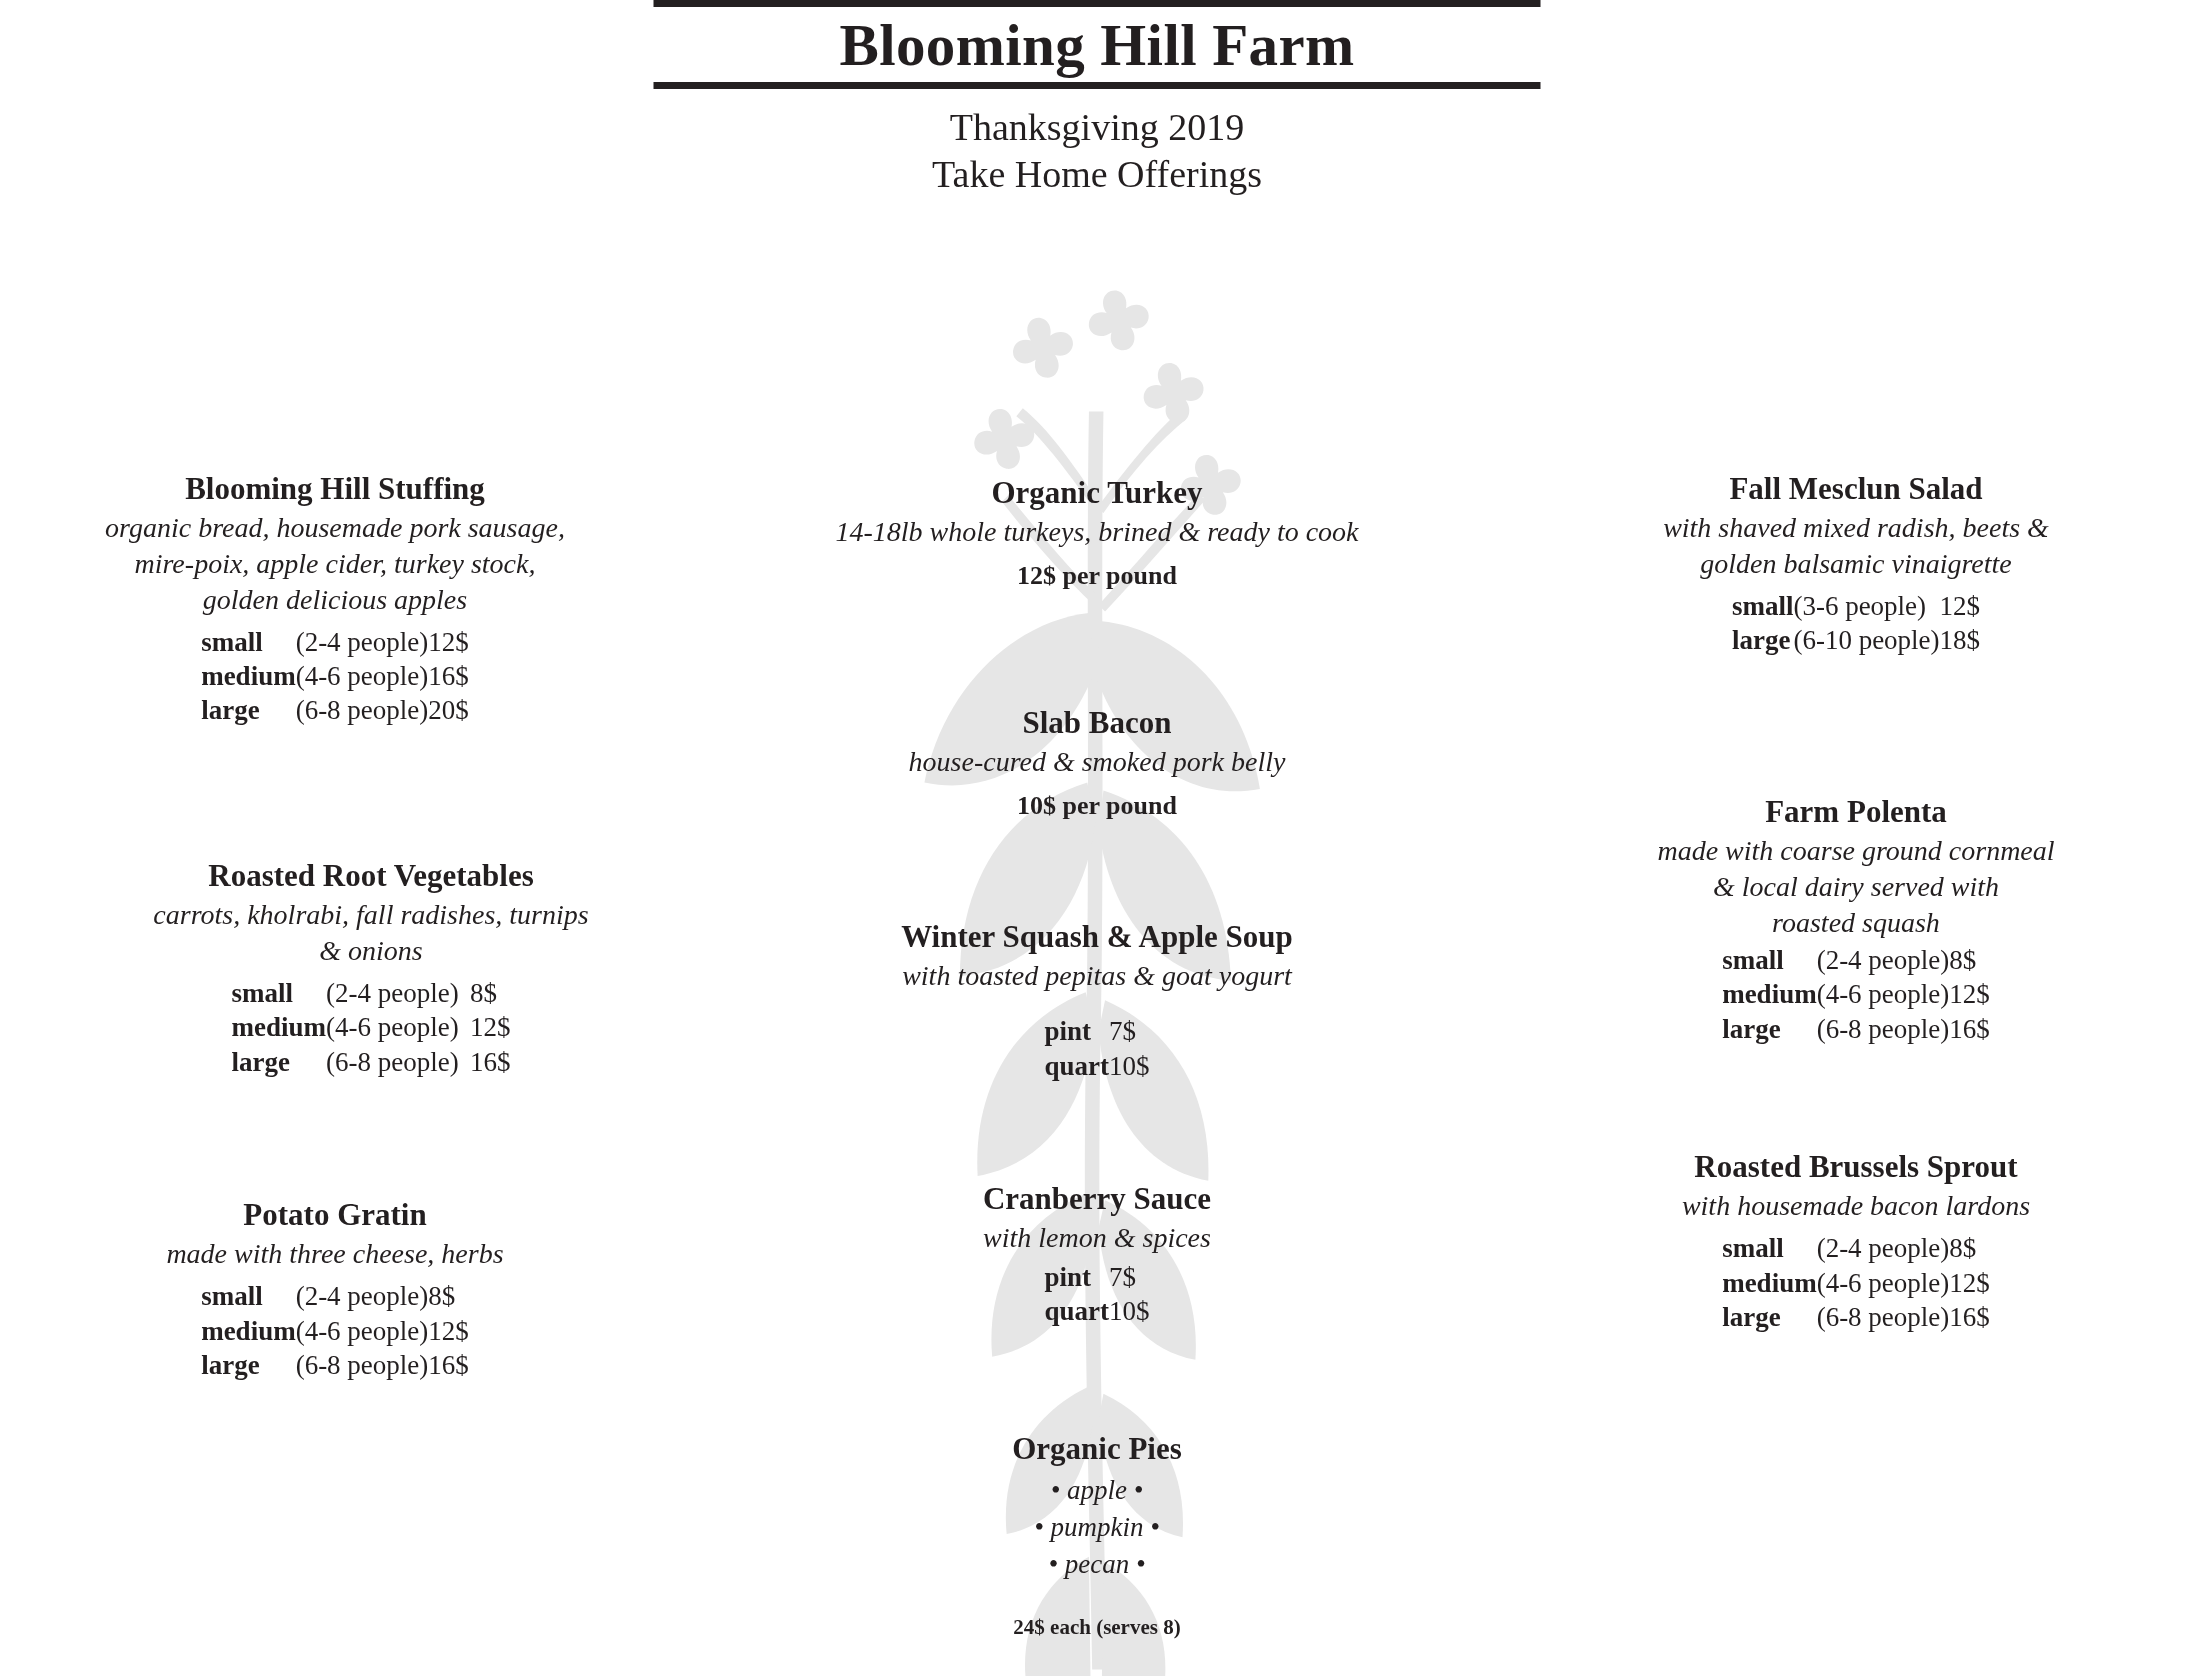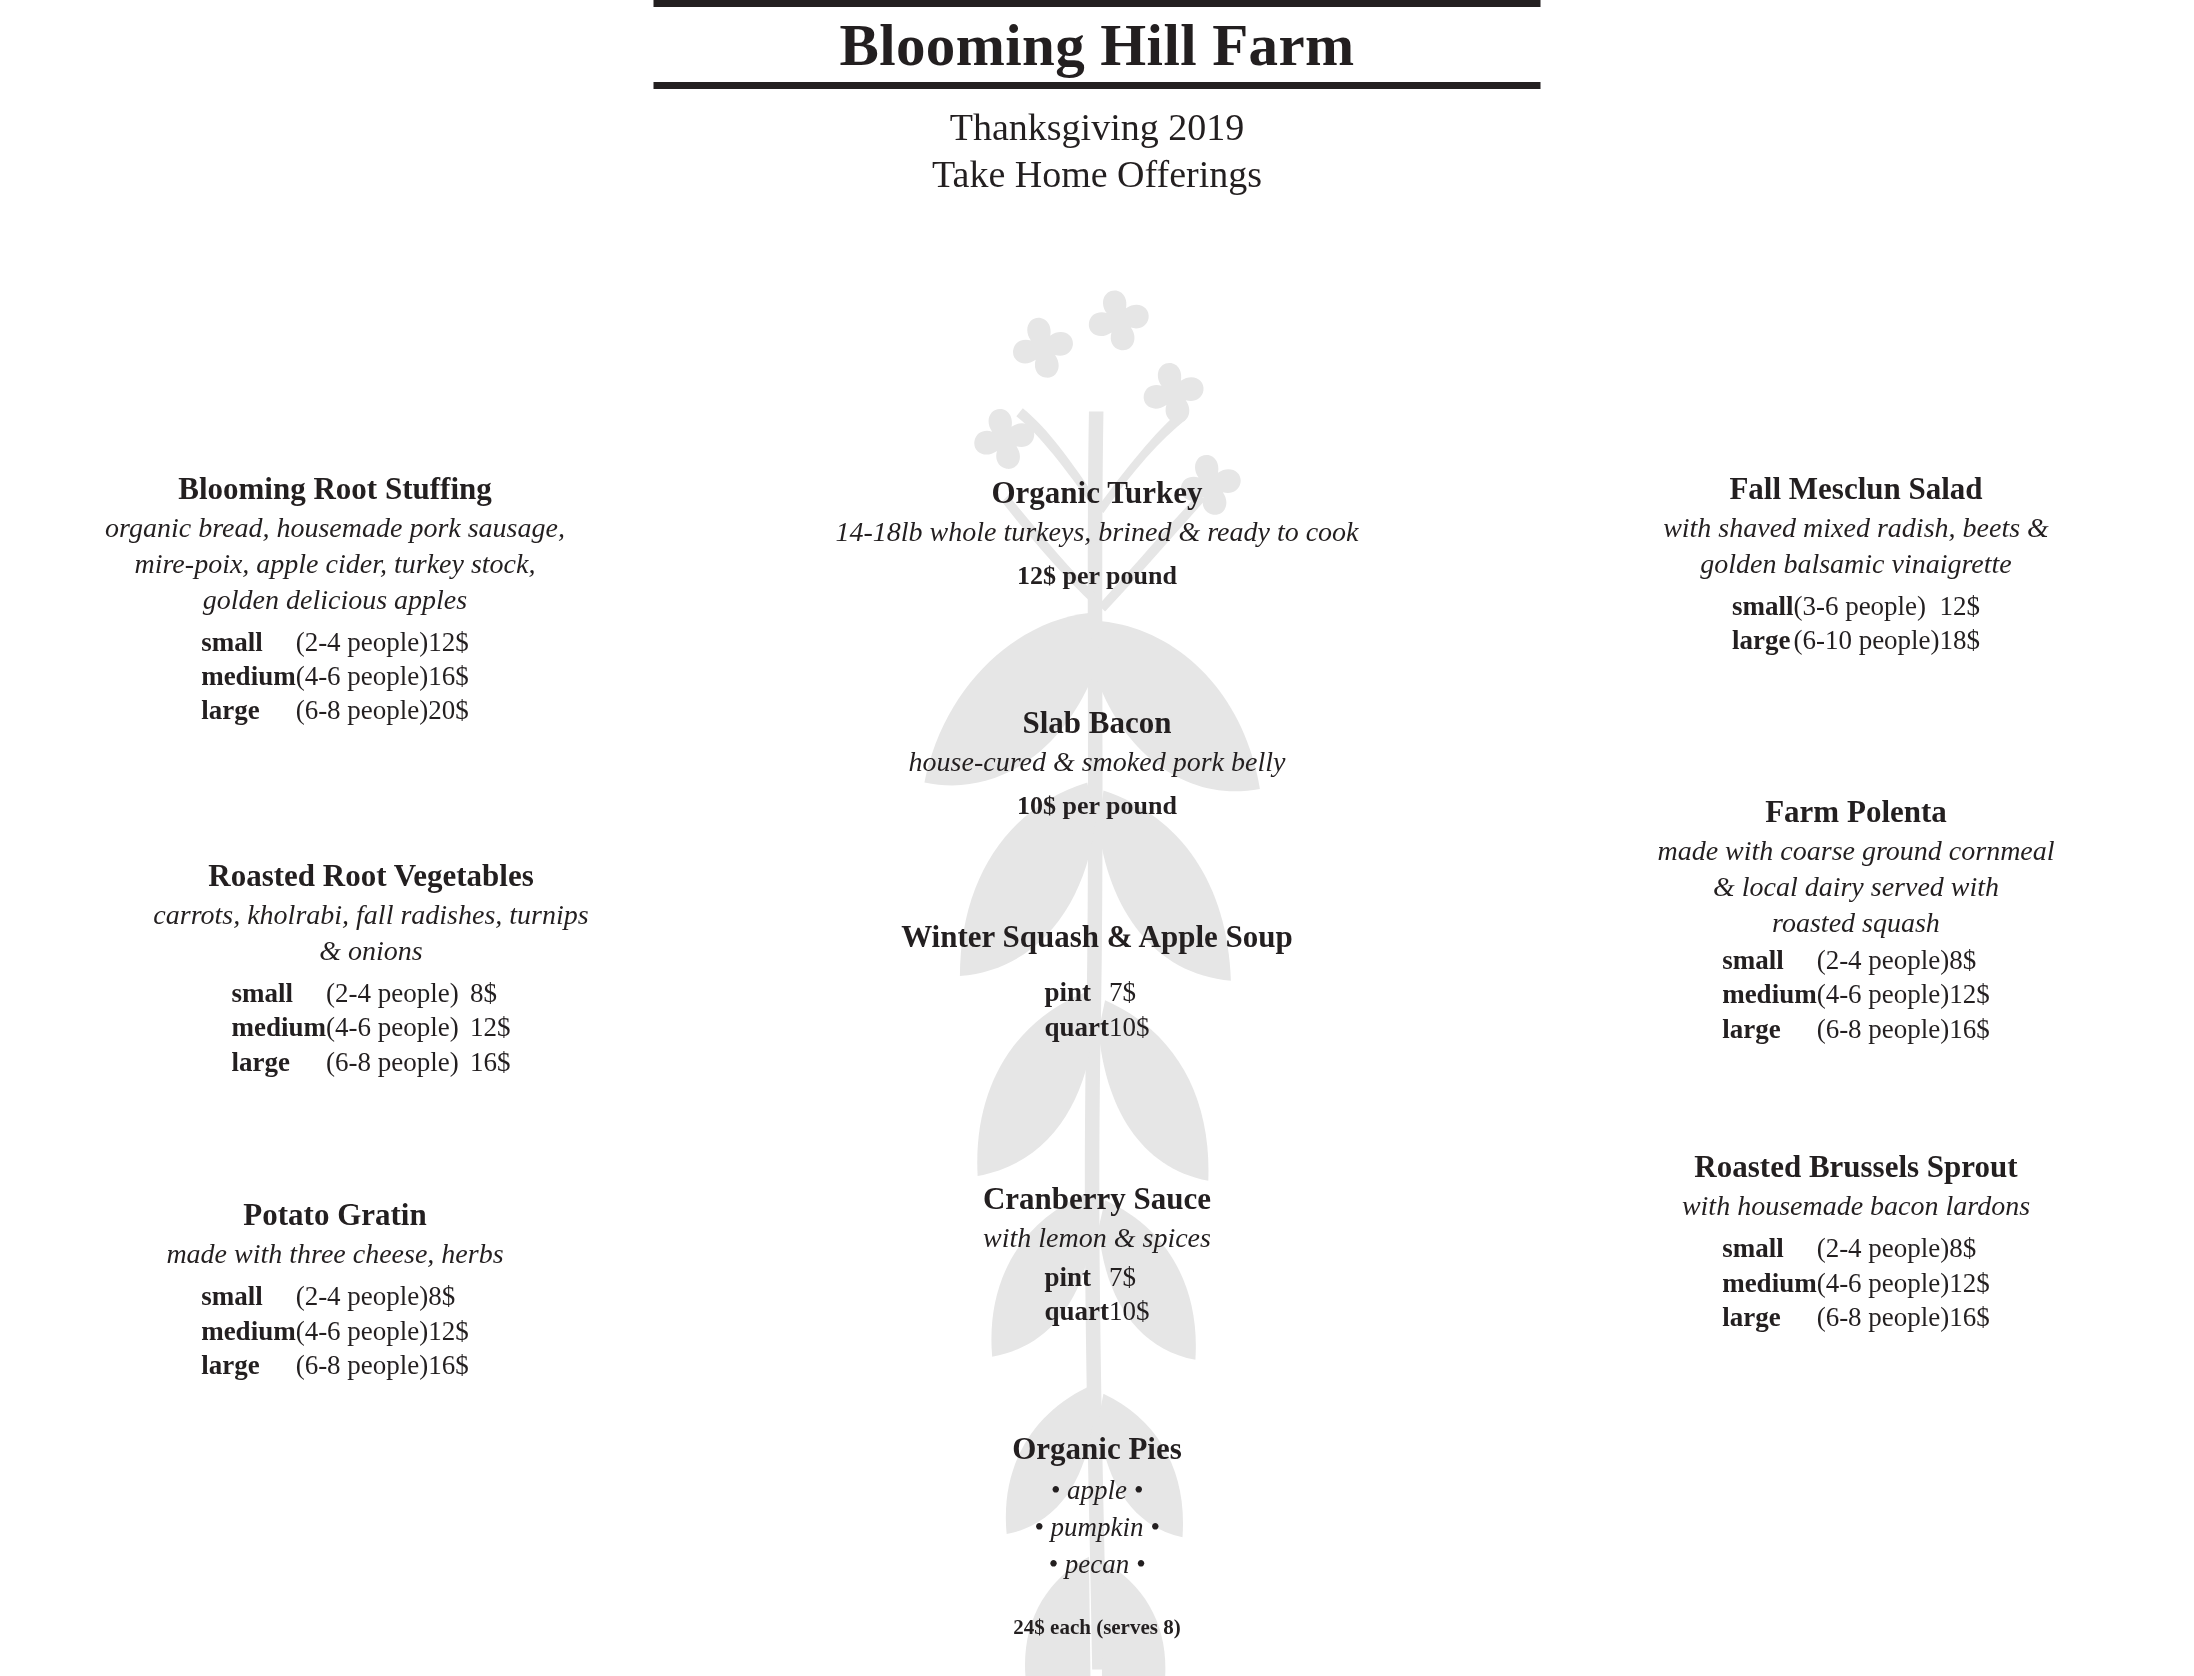--- a/index.html
+++ b/index.html
@@ -179,21 +179,21 @@
     <div>Thanksgiving 2019</div>
     <div>Take Home Offerings</div>
   </div>
 </div>
 
 <div class="columns">
 
   <div class="col col-left">
 
     <div class="item" style="position:absolute; top:472px; left:0; width:670px;">
-      <div class="item-title">Blooming Root Stuffing</div>
+      <div class="item-title">Blooming Hill Stuffing</div>
       <div class="item-desc">
         <div>organic bread, housemade pork sausage,</div>
         <div>mire-poix, apple cider, turkey stock,</div>
         <div>golden delicious apples</div>
       </div>
       <table class="prices">
         <tbody>
             <tr>
           <td class="size">small</td>
           <td class="serves">(2-4 people)</td>
@@ -281,20 +281,23 @@
     <div class="item" style="position:absolute; top:706px; left:0; width:742px;">
       <div class="item-title">Slab Bacon</div>
       <div class="item-desc">
         <div>house-cured &amp; smoked pork belly</div>
       </div>
       <div class="flat-price">10$ per pound</div>
     </div>
 
     <div class="item" style="position:absolute; top:920px; left:0; width:742px;">
       <div class="item-title">Winter Squash &amp; Apple Soup</div>
+      <div class="item-desc">
+        <div>with toasted pepitas &amp; goat yogurt</div>
+      </div>
       <table class="prices" style="margin-top:21px;">
         <tbody>
             <tr>
           <td class="size">pint</td>
           <td class="price">7$</td>
         </tr>
         <tr>
           <td class="size">quart</td>
           <td class="price">10$</td>
         </tr>

